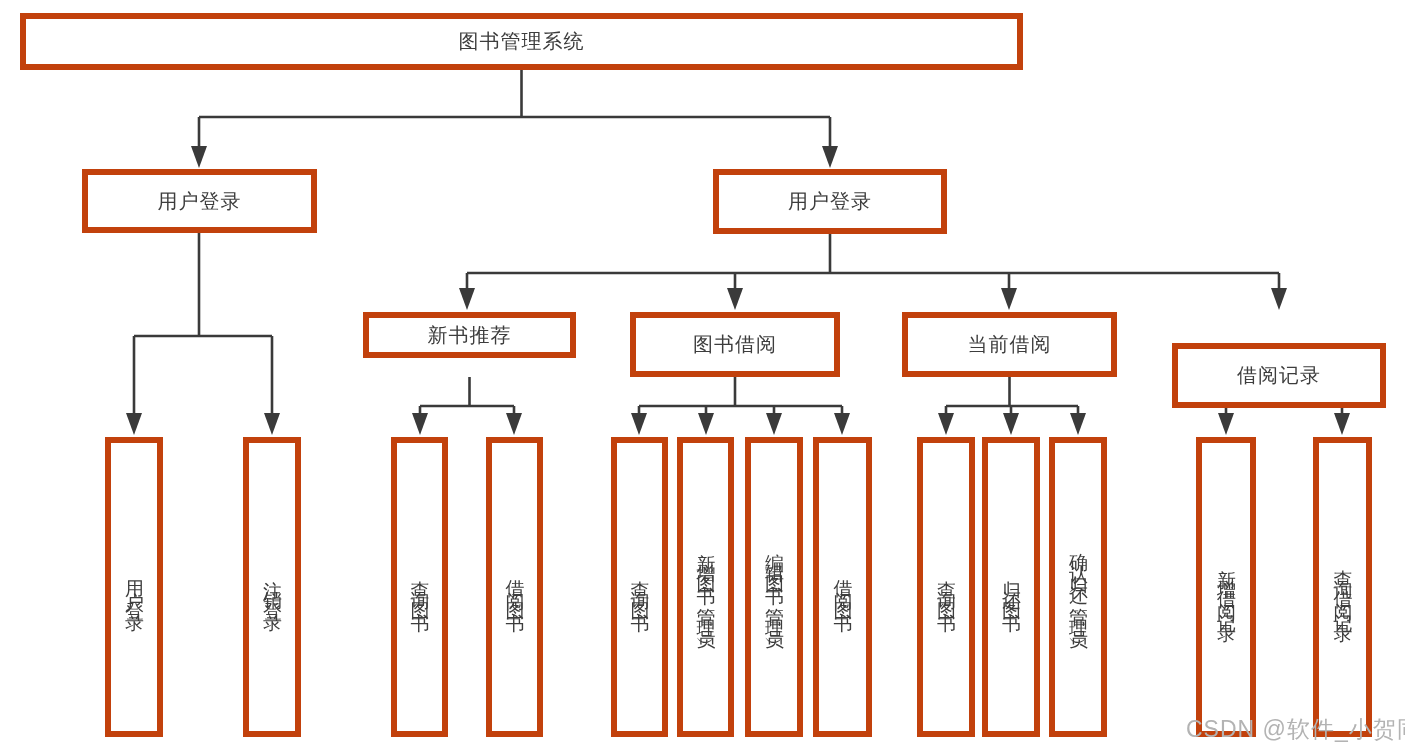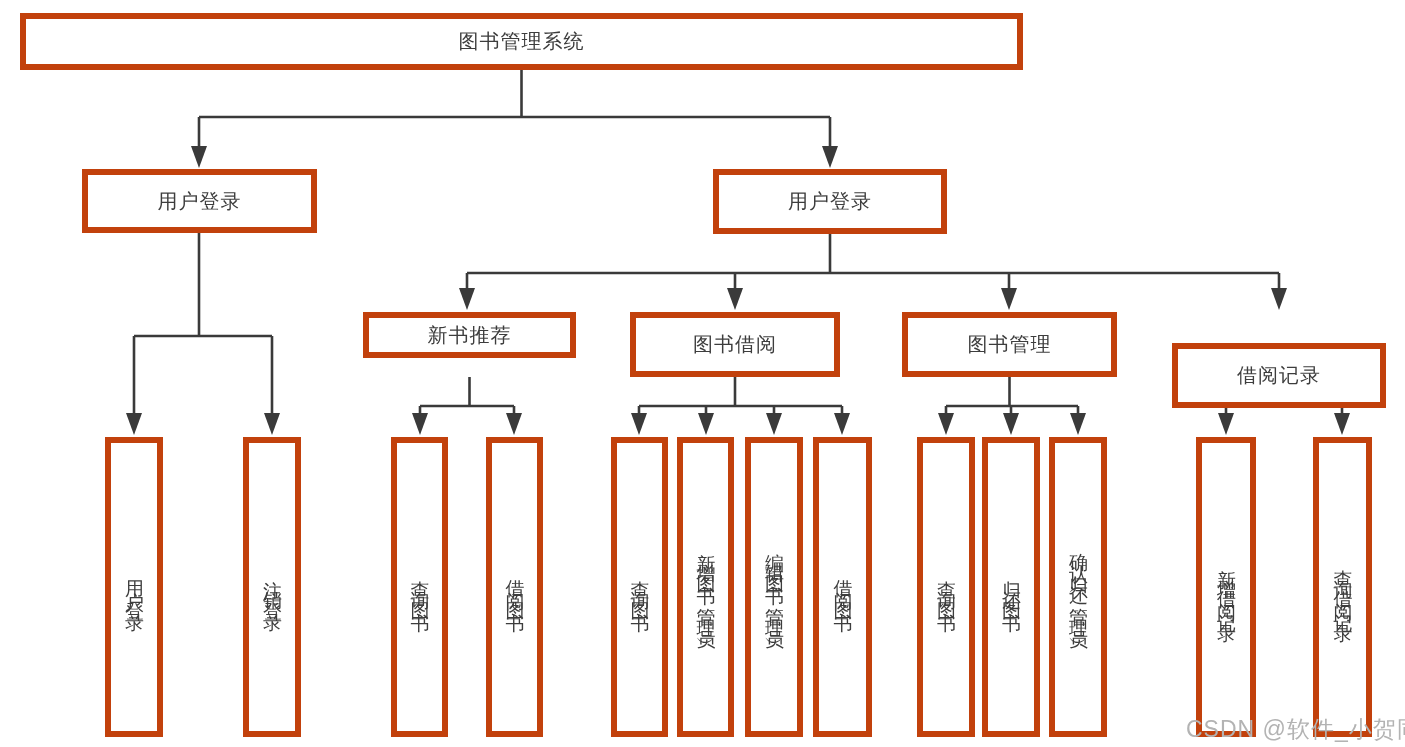--- a/index.html
+++ b/index.html
@@ -127,21 +127,21 @@
     <span>用户登录</span>
   </div>
 
   <div class="node hbox" style="left:363px; top:312px; width:213px; height:46px;">
     <span>新书推荐</span>
   </div>
   <div class="node hbox" style="left:630px; top:312px; width:210px; height:65px;">
     <span>图书借阅</span>
   </div>
   <div class="node hbox" style="left:902px; top:312px; width:215px; height:65px;">
-    <span>图书管理</span>
+    <span>当前借阅</span>
   </div>
   <div class="node hbox" style="left:1172px; top:312px; width:214px; height:65px;margin-top:31px;">
     <span>借阅记录</span>
   </div>
 
   <div class="node vbox" style="left:105px; top:437px; width:58px; height:300px;">
     <span class="vlabel">用户登录</span>
   </div>
   <div class="node vbox" style="left:243px; top:437px; width:58px; height:300px;">
     <span class="vlabel">注销登录</span>

